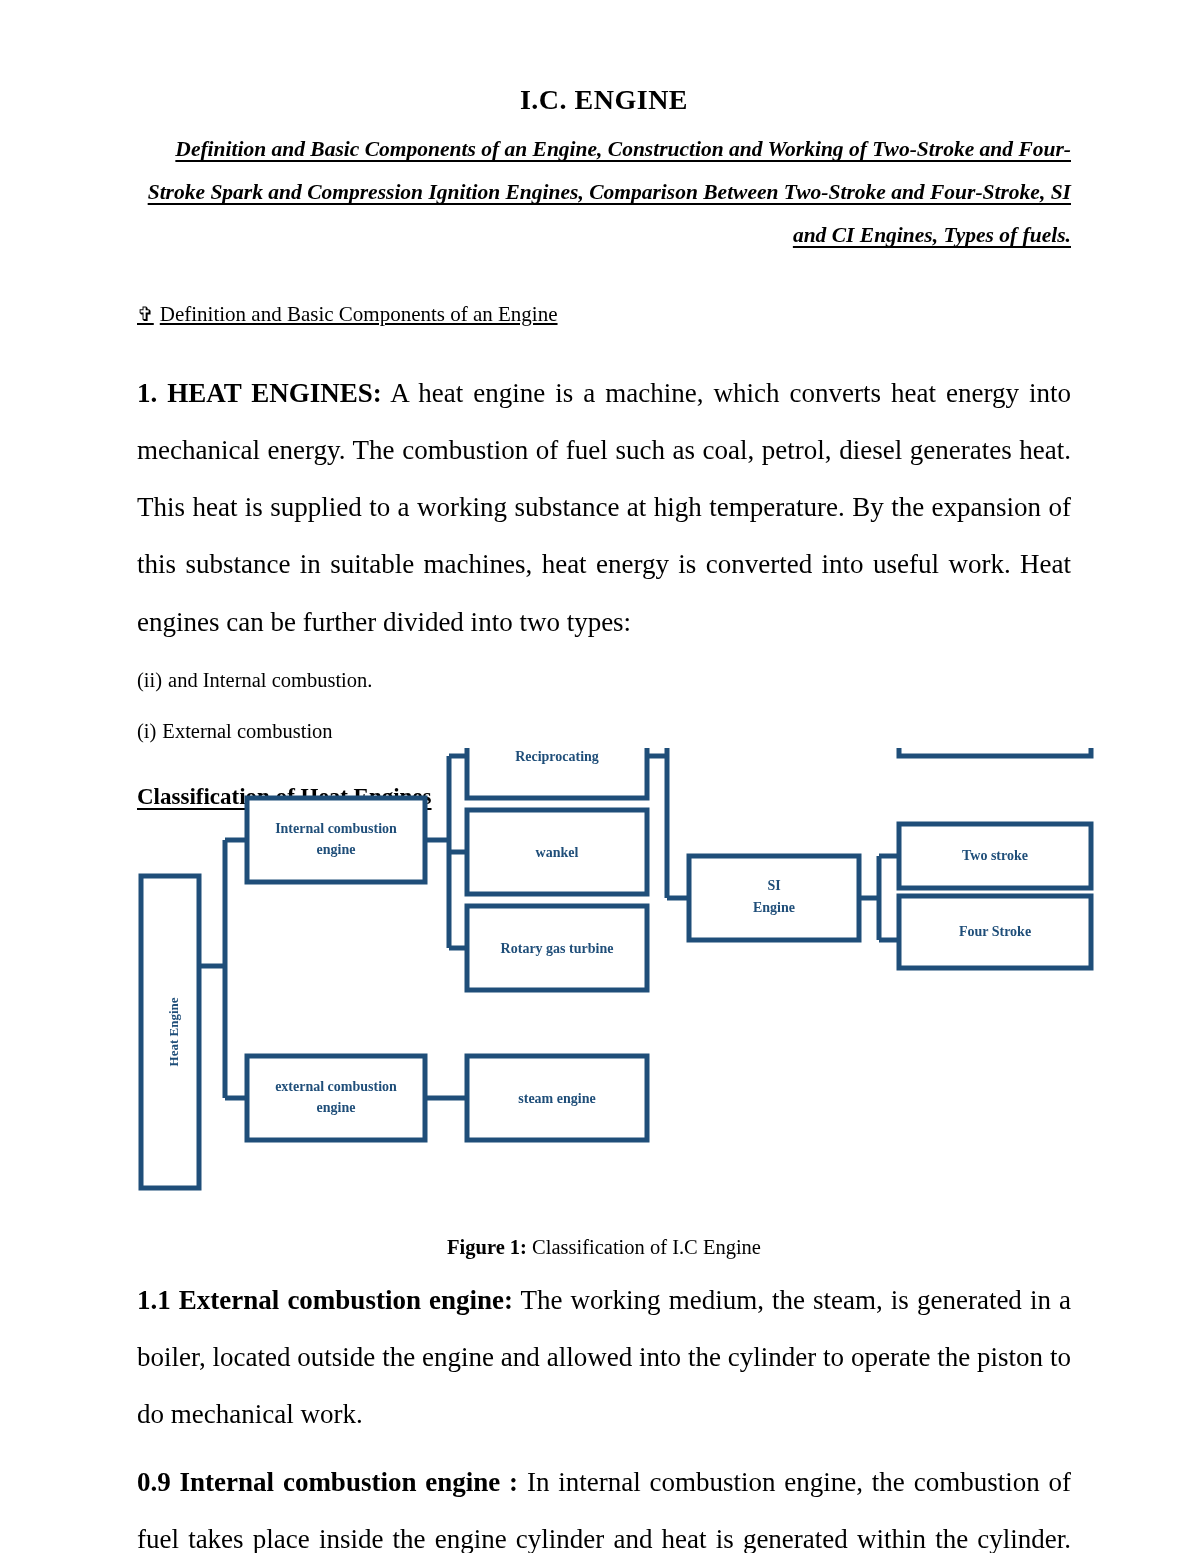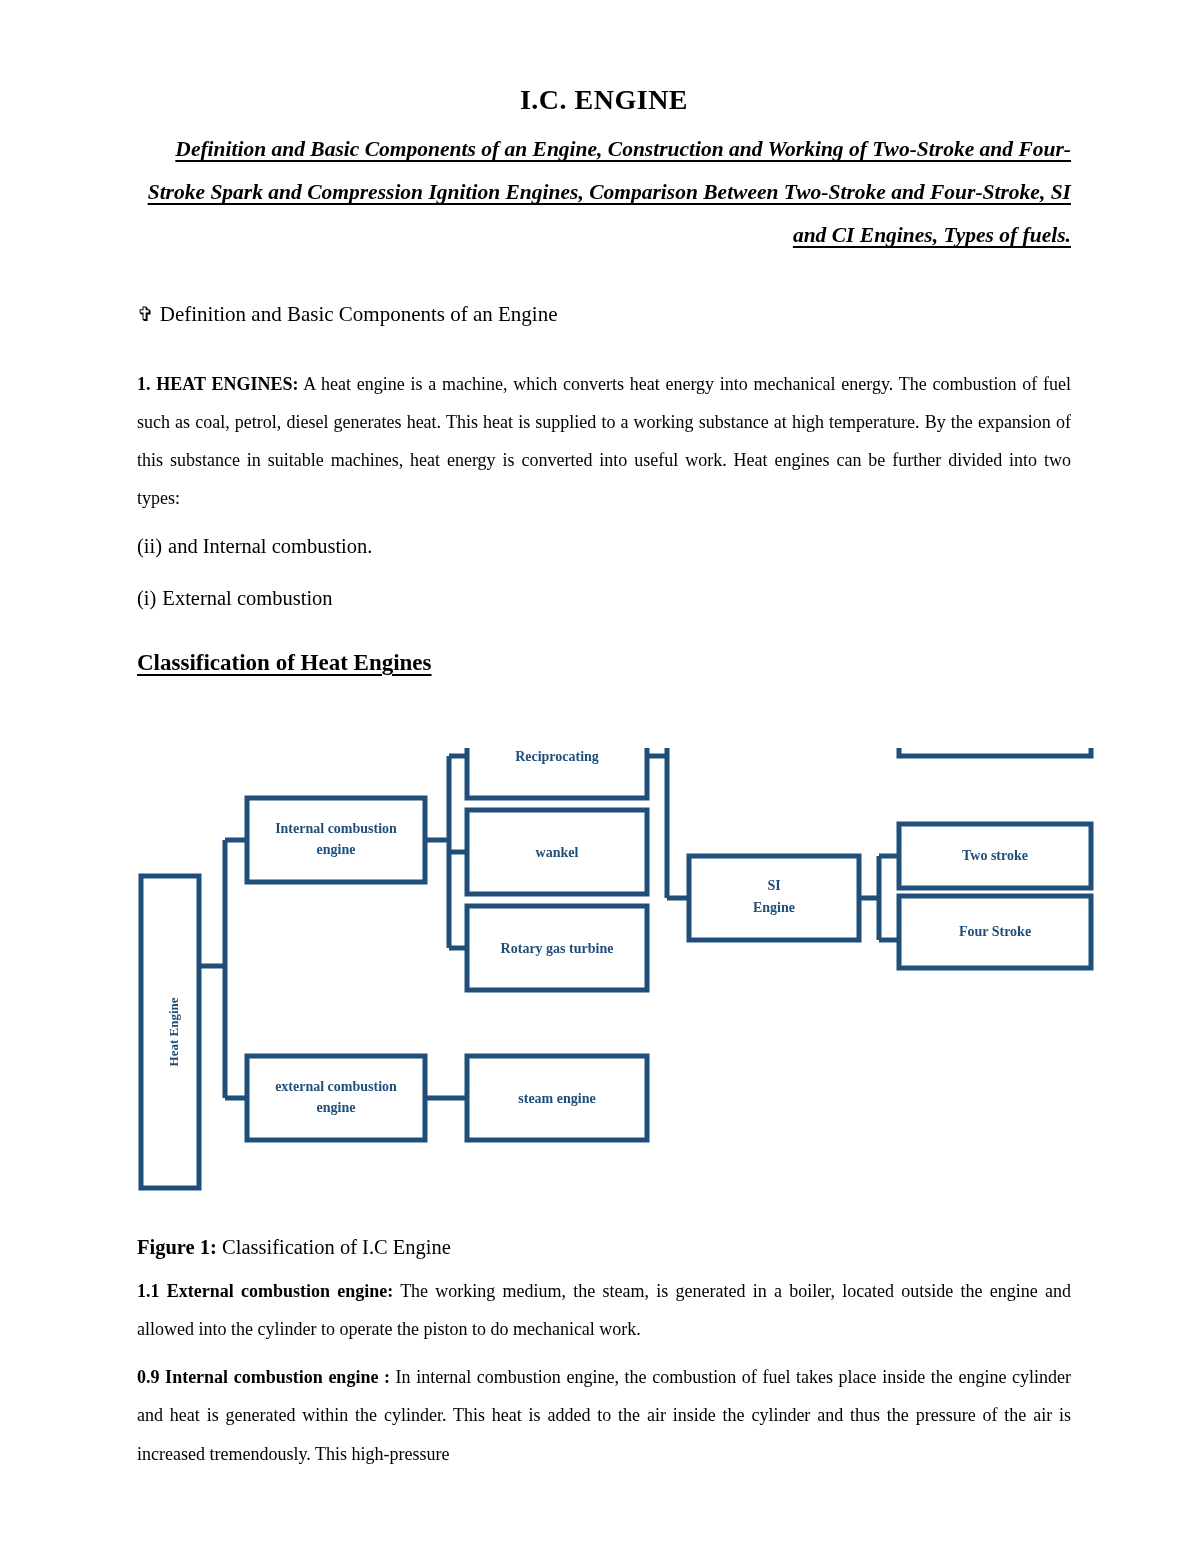--- a/index.html
+++ b/index.html
@@ -49,30 +49,31 @@
     line-height: 2.0;
     margin-top: 12px;
     text-align: right;
   }
 
   
   .section-bullet {
     margin-top: 42px;
     font-size: 21px;
     line-height: 1.5;
+    text-decoration: underline;
   }
   .bullet-glyph {
     font-size: 20px;
     margin-right: 6px;
   }
   .section-bullet-label { font-weight: normal; }
 
   
   .body-para {
-    font-size: 18px;
+    font-size: 27px;
     line-height: 2.12;
     text-align: justify;
     margin-top: 34px;
   }
   .body-para .lead {
     font-weight: bold;
   }
 
   .list-item {
     font-size: 20.5px;
@@ -105,21 +106,21 @@
     font-weight: bold;
     fill: #1F4E79;
   }
 
   
   .figure-caption {
     position: absolute;
     left: 137px;
     top: 1236px;
     width: 934px;
-    text-align: left;
+    text-align: center;
     font-size: 20.5px;
   }
   .figure-caption .fig-label { font-weight: bold; }
 
   .tail {
     position: absolute;
     left: 137px;
     top: 1272px;
     width: 934px;
   }

